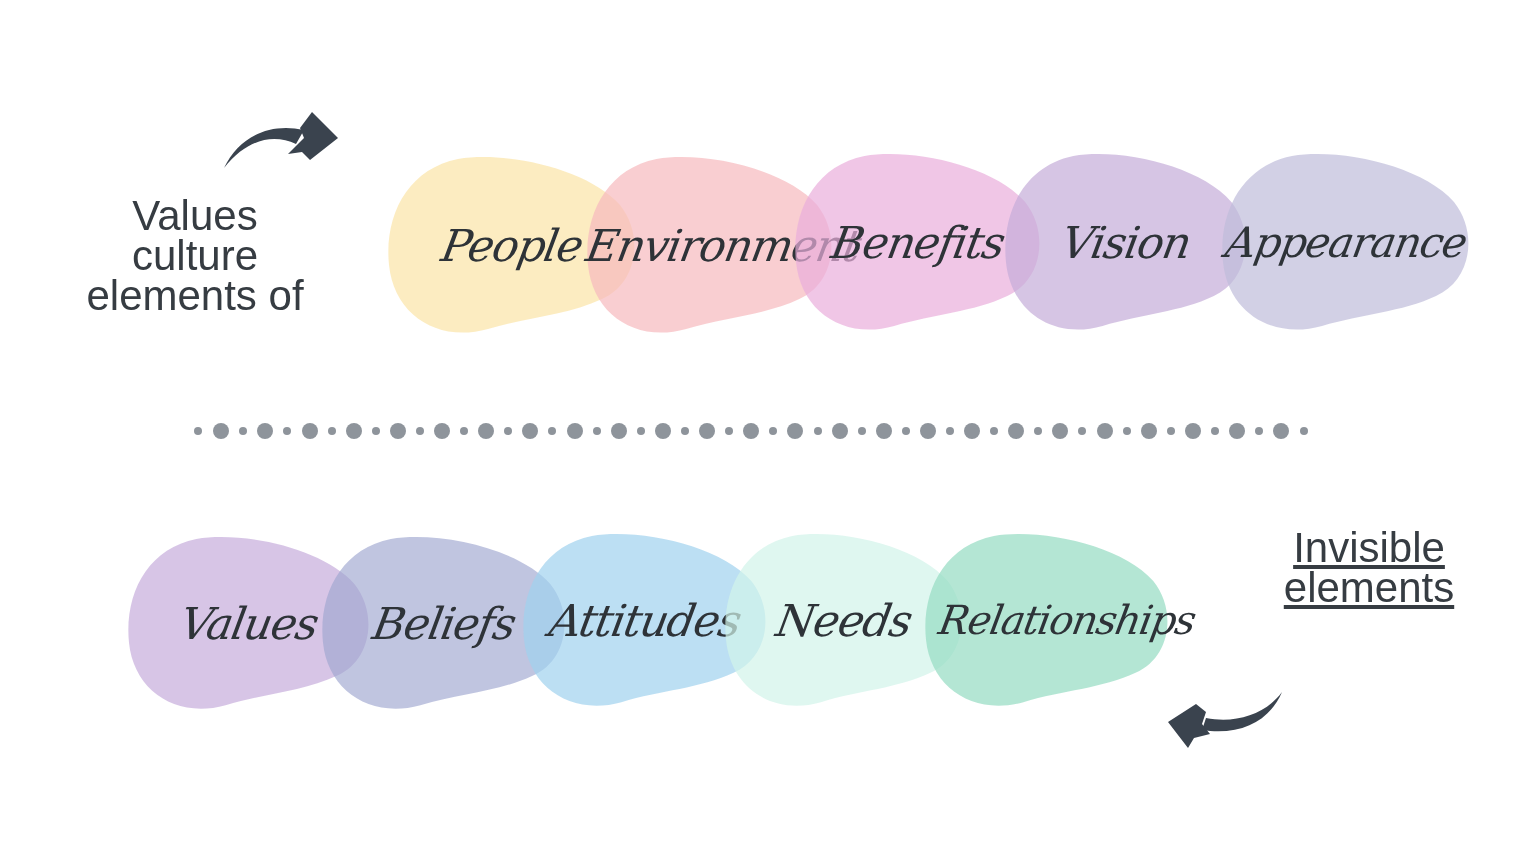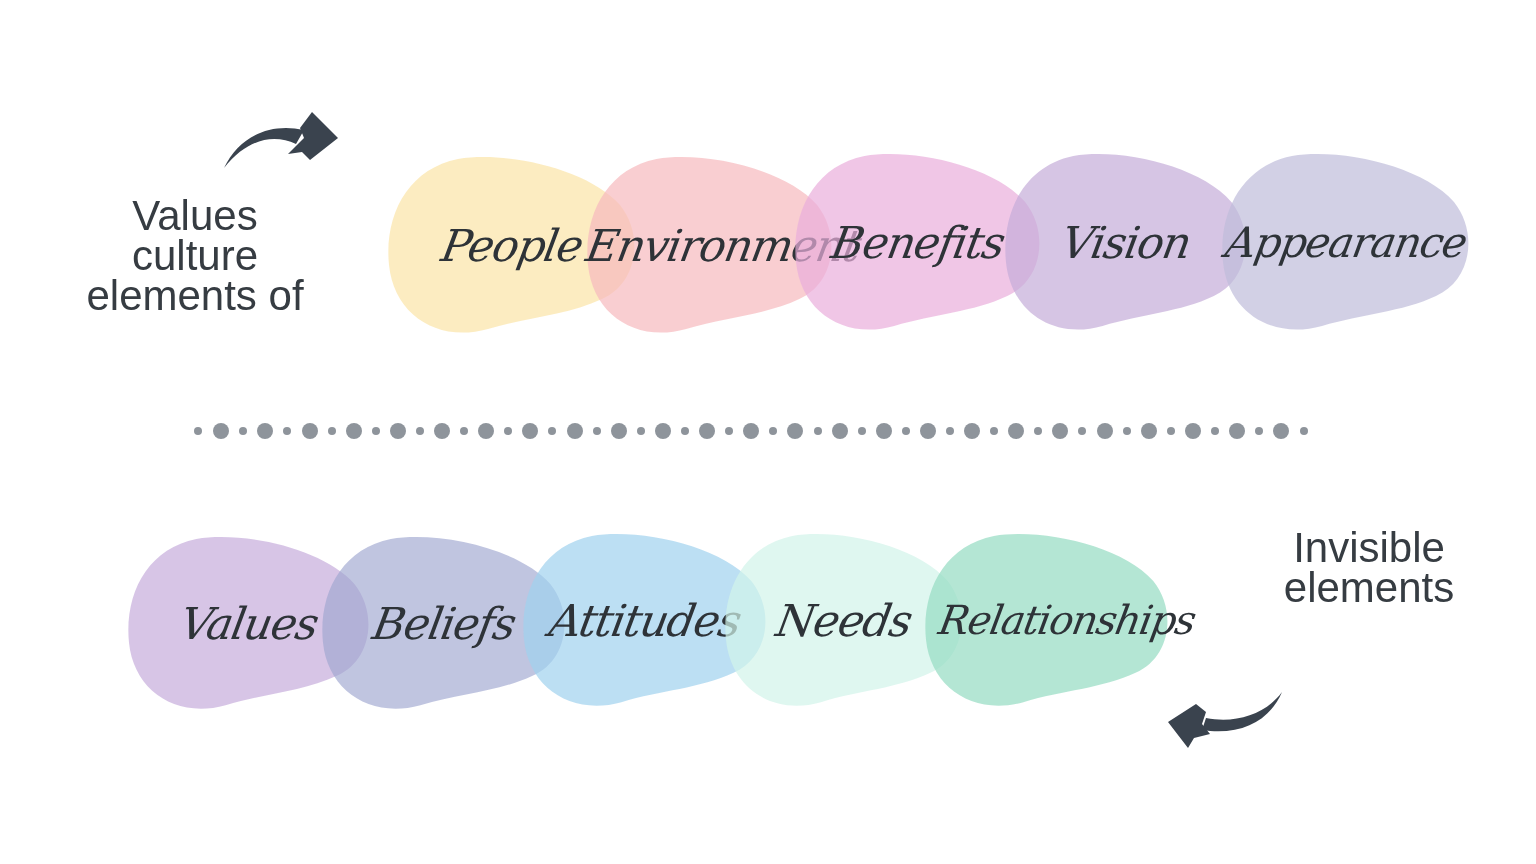--- a/index.html
+++ b/index.html
@@ -151,21 +151,21 @@
       </svg>
     <div class="blob-label">Needs</div>
   </div>
   <div class="blob" style="left:925px; top:532px; width:244px; height:176px;">
     <svg viewBox="0 0 248 180" preserveAspectRatio="none">
         <path d="M70 4 C 120 -4, 200 14, 232 50 C 256 80, 250 128, 214 144 C 180 160, 140 162, 100 174 C 50 188, 6 160, 1 110 C -4 60, 20 14, 70 4 Z" fill="#94dcc2" fill-opacity="0.7"></path>
       </svg>
     <div class="blob-label" style="font-size:40px; left:10px; right:-30px;">Relationships</div>
   </div>
 
-  <div class="side-label" style="left:1236px; top:528px; width:266px;">
+  <div class="side-label" style="left:1236px; top:528px; width:266px;text-decoration:underline;">
     <div>Invisible</div>
     <div>elements</div>
   </div>
 
   <svg class="arrow" style="left:1166px; top:690px;" width="120" height="62" viewBox="0 0 120 62">
     <path d="M116 2 C 104 30, 76 46, 36 40 L 40 28 C 70 34, 100 24, 116 2 Z" fill="#3a434e"></path>
     <path d="M30 14 L 2 32 L 22 58 L 28 48 L 44 44 L 36 34 L 40 22 Z" fill="#3a434e"></path>
   </svg>
 
 </div>

